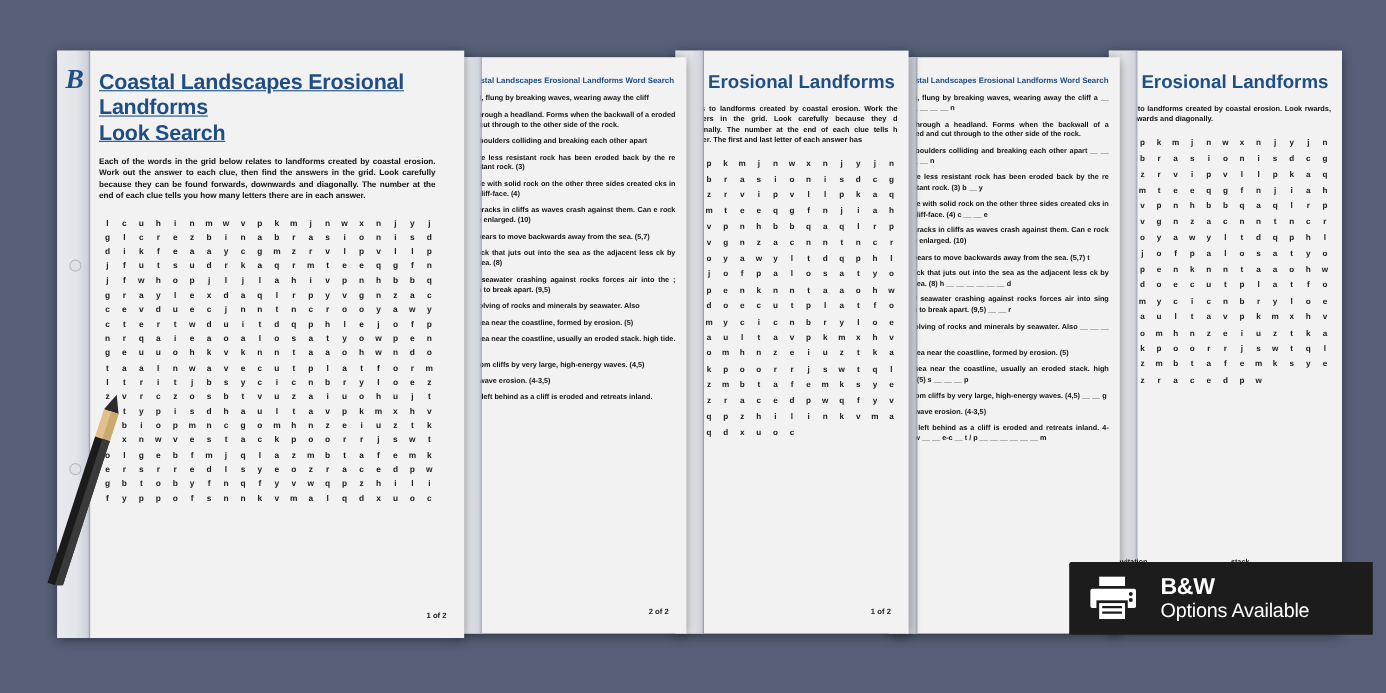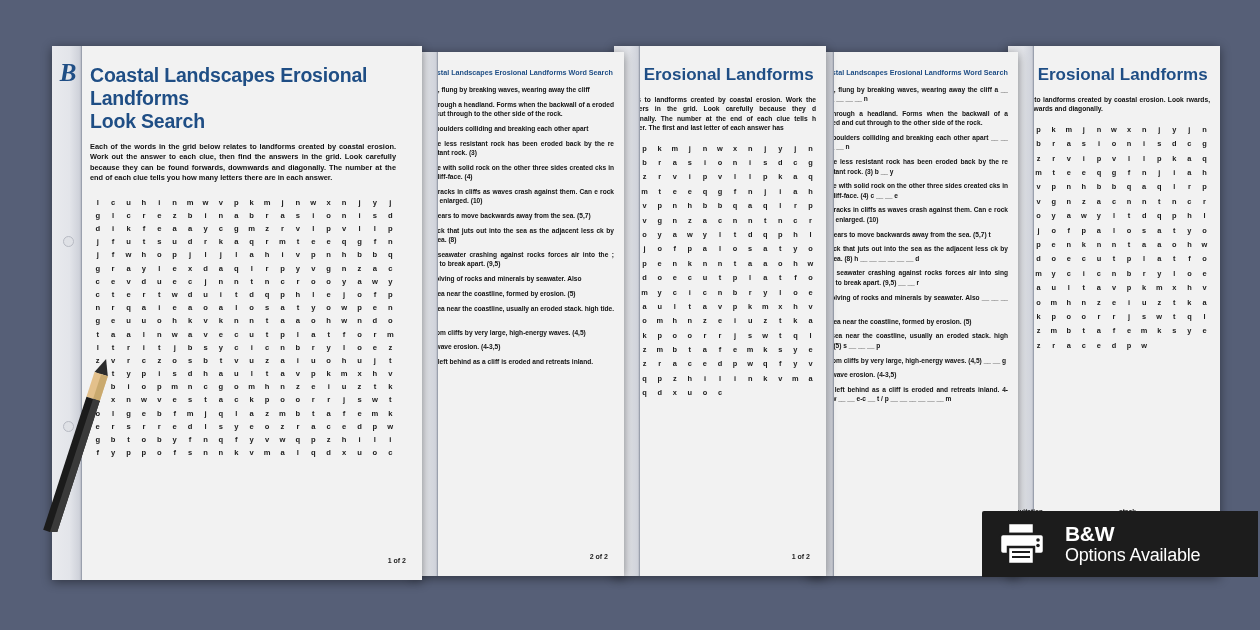--- a/index.html
+++ b/index.html
@@ -26,20 +26,21 @@
     border-right:1px solid #9aa0ad;
   }
 
   
   #page1 { left:52px; top:46px; width:370px; height:534px; z-index:60; }
   #page1 .spine { width:30px; }
   #p1body { position:absolute; left:38px; top:18px; right:14px; bottom:10px; }
   .title {
     color:#1f4e85; font-weight:bold; font-size:19.5px; line-height:23px;
     letter-spacing:-.2px;
+    text-decoration:underline;
   }
   .intro {
     margin-top:9px; font-size:7.4px; line-height:10.4px; color:#111;
     font-weight:bold; text-align:justify; width:306px;
   }
   .grid {
     margin-top:14px; width:308px;
     display:grid; grid-template-columns:repeat(20,1fr);
     row-gap:4.2px;
   }
@@ -103,21 +104,21 @@
     position:absolute; left:8px; right:8px; top:462px;
     display:grid; grid-template-columns:1fr 1fr; column-gap:10px; row-gap:3.5px;
   }
   .wordlist span { font-size:6.6px; font-weight:bold; color:#111; }
 
   
   #pencil { position:absolute; left:42px; top:352px; width:70px; height:180px; z-index:70; pointer-events:none; }
 
   
   #bw {
-    position:absolute; right:2px; top:511px; width:276px; height:66px;
+    position:absolute; right:12px; top:511px; width:276px; height:66px;
     background:#1c1c1c; z-index:90;
     display:flex; align-items:center; padding-left:16px; gap:13px;
     border-top-left-radius:2px;
   }
   #bw .txt { color:#fff; }
   #bw .bw1 { font-size:21px; font-weight:bold; line-height:22px; letter-spacing:-.3px; }
   #bw .bw2 { font-size:18px; line-height:21px; letter-spacing:-.2px; }
 </style>
 </head>
 <body>

